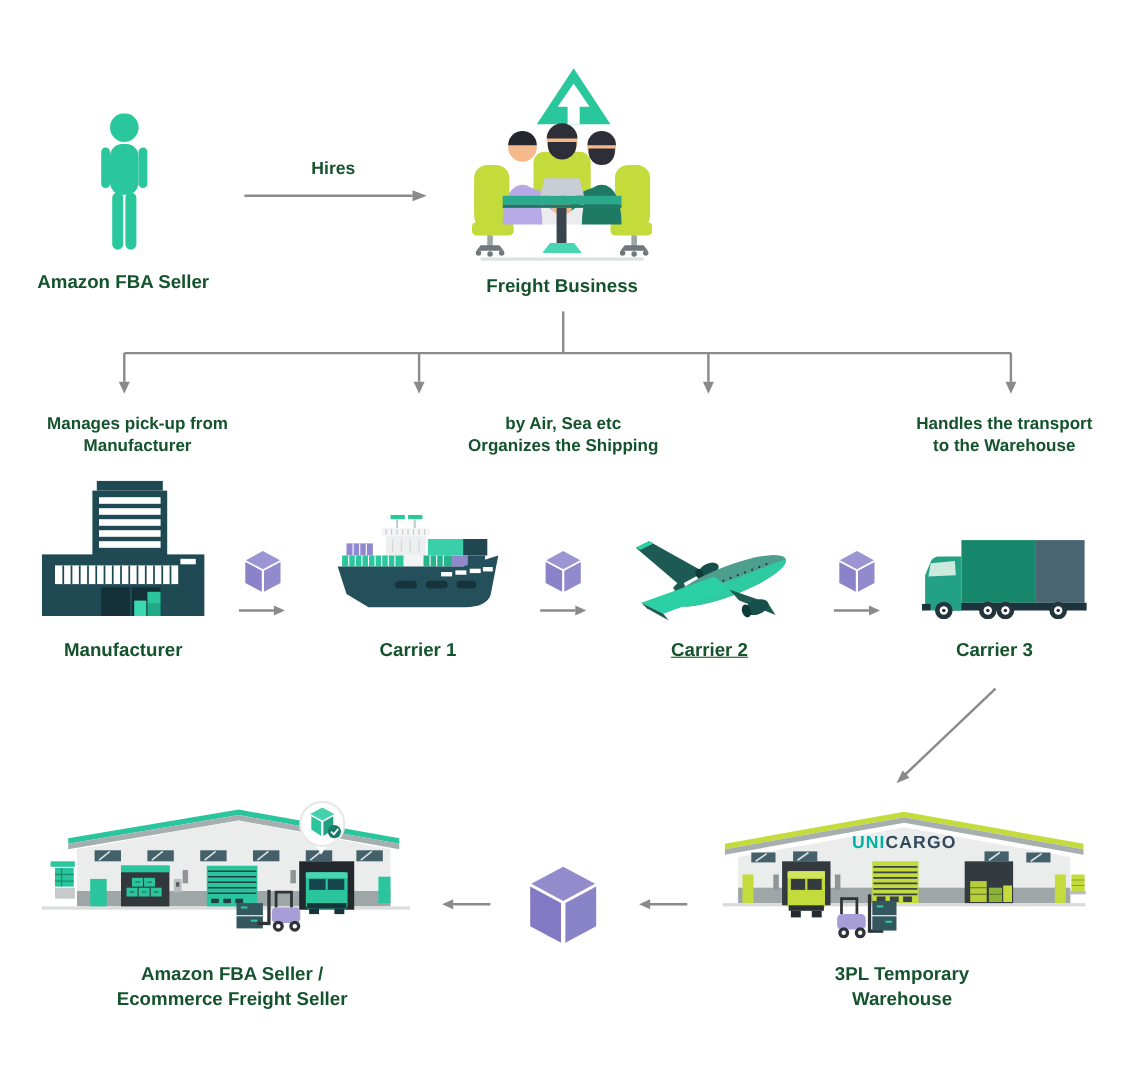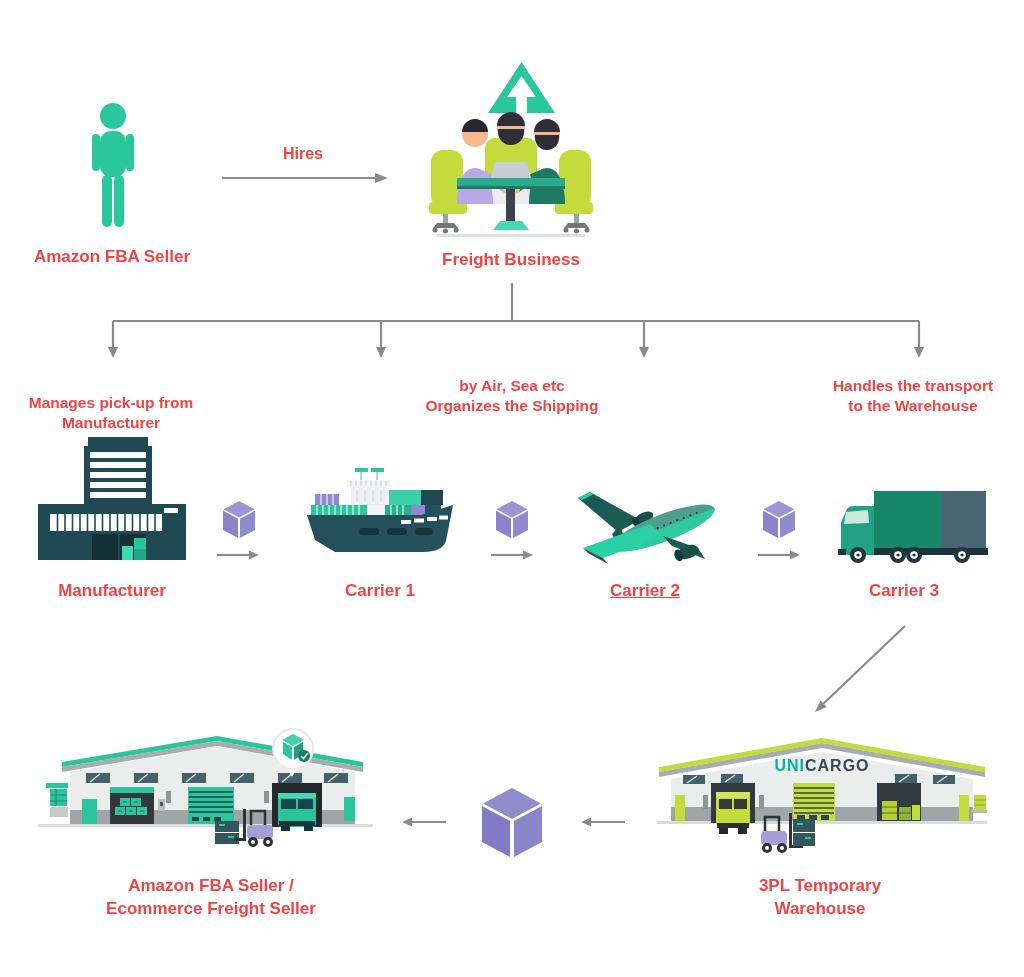--- a/index.html
+++ b/index.html
@@ -1,19 +1,19 @@
 <!DOCTYPE html>
 <html><head>
 <meta charset="utf-8">
 <style>
   html,body{margin:0;padding:0;background:#ffffff;}
   #canvas{position:relative;width:1024px;height:977px;background:#ffffff;overflow:hidden;
           font-family:"Liberation Sans",sans-serif;}
   .abs{position:absolute;}
-  .lbl{position:absolute;font-weight:bold;color:#ef4444;text-align:center;
+  .lbl{position:absolute;font-weight:bold;color:#14532d;text-align:center;
        font-family:"Liberation Sans",sans-serif;}
   .lbl-main{font-size:17px;line-height:22px;}
   .lbl-branch{font-size:15.5px;line-height:20px;}
   .lbl-two{font-size:17px;line-height:23px;}
   svg{display:block;}
 </style>
 </head>
 <body>
 
 <div id="canvas">
@@ -95,21 +95,21 @@
   <div class="lbl lbl-main" style="left:419px;top:249px;width:184px;">Freight Business</div>
 
   <svg class="abs" style="left:105px;top:283px;" width="822" height="80" viewBox="0 0 822 80">
     <path d="M407,0 V38 M8,38 H814 M8,38 V64 M276,38 V64 M539,38 V64 M814,38 V64" stroke="#8A8A8A" stroke-width="2.2" fill="none"></path>
     <polygon points="3,64 13,64 8,75" fill="#8A8A8A"></polygon>
     <polygon points="271,64 281,64 276,75" fill="#8A8A8A"></polygon>
     <polygon points="534,64 544,64 539,75" fill="#8A8A8A"></polygon>
     <polygon points="809,64 819,64 814,75" fill="#8A8A8A"></polygon>
   </svg>
 
-  <div class="lbl lbl-branch" style="left:6px;top:376px;width:210px;margin-top:17px;">
+  <div class="lbl lbl-branch" style="left:20px;top:376px;width:210px;">
     <div>Manages pick-up from</div>
     <div>Manufacturer</div>
   </div>
   <div class="lbl lbl-branch" style="left:399px;top:376px;width:226px;">
     <div>by Air, Sea etc</div>
     <div>Organizes the Shipping</div>
   </div>
   <div class="lbl lbl-branch" style="left:800px;top:376px;width:226px;">
     <div>Handles the transport</div>
     <div>to the Warehouse</div>

